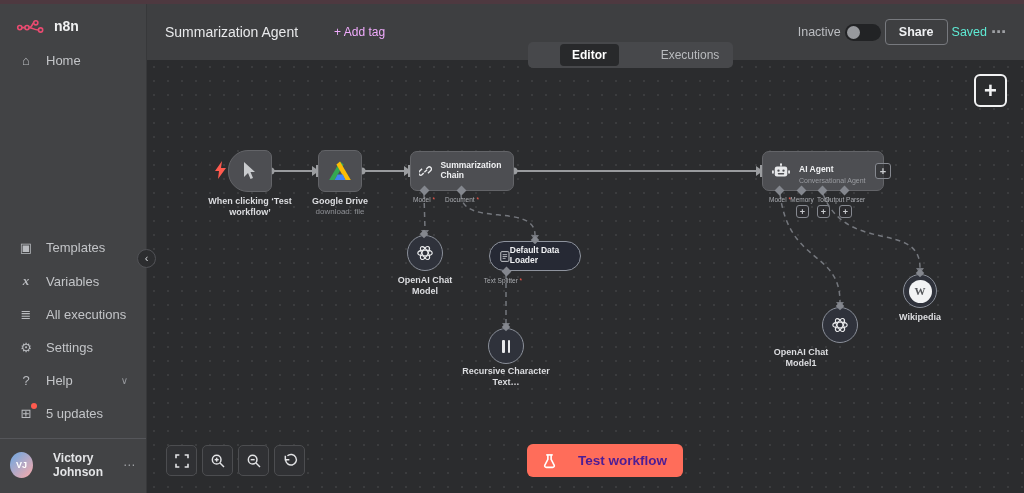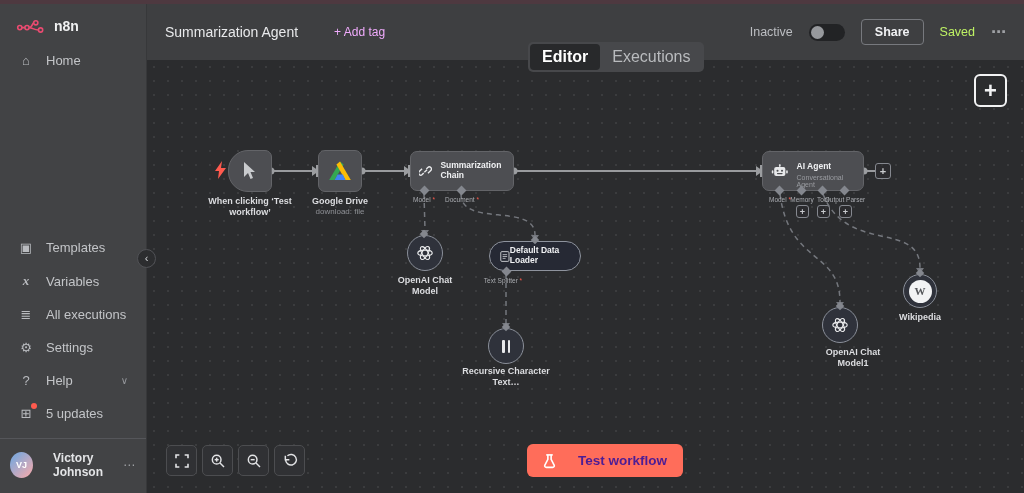--- a/index.html
+++ b/index.html
@@ -32,34 +32,34 @@
   .user-more { color:#9fa1a5; font-size:12px; letter-spacing:1px; cursor:pointer; }
   .collapse-btn { position:absolute; left:137px; top:249px; width:19px; height:19px; border-radius:50%;
                   background:#2c2d2f; border:1px solid #515256; color:#cfd1d4; font-size:11px; line-height:16px;
                   text-align:center; z-index:30; cursor:pointer; }
 
   
   .header { position:absolute; left:147px; top:4px; width:877px; height:56px; background:#3e3f41;
             display:flex; align-items:center; padding:0 18px; z-index:10; }
   .wf-title { color:#e8e9eb; font-size:14px; }
   .add-tag { color:#f0abfc; font-size:12px; margin-left:36px; cursor:pointer; }
-  .header-right { margin-left:auto; display:flex; align-items:center; gap:16px; }
+  .header-right { margin-left:auto; display:flex; align-items:center; gap:4px; }
   .status-label { color:#bcbec2; font-size:12.5px; }
   .toggle { width:36px; height:17px; border-radius:9px; background:#222325; position:relative; cursor:pointer; }
   .toggle-knob { position:absolute; left:2px; top:2px; width:13px; height:13px; border-radius:50%; background:#97999d; }
   .share-btn { border:1px solid #77797e; border-radius:4px; background:transparent; color:#f0f1f3;
                font-size:12.5px; font-weight:bold; padding:5px 13px; cursor:pointer;
                font-family:"Liberation Sans",sans-serif; }
-  .saved-label { color:#bef264; font-size:12.5px; }
+  .saved-label { color:#5eead4; font-size:12.5px; }
   .more-btn { color:#9fa1a5; font-size:15px; font-weight:bold; cursor:pointer; }
 
   
   .tabs { position:absolute; left:528px; top:42px; display:flex; background:#47484b; border-radius:5px;
           padding:2px; z-index:15; }
-  .tab { font-size:16px; padding:4px 12px; border-radius:4px; color:#b9bbbe; cursor:pointer; }
+  .tab { font-size:12px; padding:4px 12px; border-radius:4px; color:#b9bbbe; cursor:pointer;margin-left:30px; }
   .tab.active { background:#28292b; color:#ffffff; font-weight:bold; }
 
   
   .canvas { position:absolute; left:147px; top:60px; width:877px; height:433px; background:#2b2c2e;
             background-image:radial-gradient(circle,#3b3c3e 1px,transparent 1.3px); background-size:14px 14px; }
   .conn-layer { position:absolute; left:0; top:0; width:877px; height:433px; }
 
   .node-box { position:absolute; background:#4d4e52; border:1px solid #636468; border-radius:7px;
               display:flex; align-items:center; cursor:pointer; }
   .node-trigger { border-radius:20px 7px 7px 20px; justify-content:center; }
@@ -286,21 +286,21 @@
   </div>
 
   <div class="circle-node" style="left:341px;top:268px;width:36px;height:36px">
     <span class="bars">
         <i></i>
         <i></i>
       </span>
   </div>
   <div class="node-label" style="left:314px;top:306px;width:90px">Recursive Character Text…</div>
 
-  <div class="node-box" style="left:615px;top:91px;width:102px;height:40px;padding:0 8px;gap:8px">
+  <div class="node-box" style="left:615px;top:91px;width:122px;height:40px;padding:0 8px;gap:8px">
     <svg width="20" height="17" viewBox="0 0 22 19">
       <line x1="11" y1="1" x2="11" y2="4" stroke="#e8e9eb" stroke-width="1.4"></line>
       <circle cx="11" cy="1.5" r="1.2" fill="#e8e9eb"></circle>
       <rect x="4" y="4" width="14" height="11" rx="2.5" fill="#e8e9eb"></rect>
       <rect x="1" y="8" width="2" height="4" rx="1" fill="#e8e9eb"></rect>
       <rect x="19" y="8" width="2" height="4" rx="1" fill="#e8e9eb"></rect>
       <circle cx="8.2" cy="8.6" r="1.3" fill="#4d4e52"></circle>
       <circle cx="13.8" cy="8.6" r="1.3" fill="#4d4e52"></circle>
       <rect x="7.4" y="11.3" width="7.2" height="1.6" rx="0.8" fill="#4d4e52"></rect>
     </svg>
@@ -332,21 +332,21 @@
 
   <div class="circle-node" style="left:675px;top:247px;width:36px;height:36px">
     <svg width="18" height="18" viewBox="0 0 20 20">
       <g stroke="#e8e9eb" stroke-width="1.3" fill="none">
         <ellipse cx="10" cy="10" rx="8" ry="3.2"></ellipse>
         <ellipse cx="10" cy="10" rx="8" ry="3.2" transform="rotate(60 10 10)"></ellipse>
         <ellipse cx="10" cy="10" rx="8" ry="3.2" transform="rotate(120 10 10)"></ellipse>
       </g>
     </svg>
   </div>
-  <div class="node-label" style="left:666px;top:287px;width:80px">OpenAI Chat Model1</div>
+  <div class="node-label" style="left:614px;top:287px;width:80px">OpenAI Chat Model1</div>
 
   <div class="circle-node" style="left:756px;top:214px;width:34px;height:34px">
     <span class="wiki-circle">W</span>
   </div>
   <div class="node-label" style="left:733px;top:252px;width:80px">Wikipedia</div>
 
   <div class="diamond" style="left:274px;top:171px;width:6px;height:6px"></div>
   <div class="diamond" style="left:385px;top:177px;width:6px;height:6px"></div>
   <div class="diamond" style="left:356px;top:264px;width:6px;height:6px"></div>
   <div class="diamond" style="left:690px;top:243px;width:6px;height:6px"></div>

